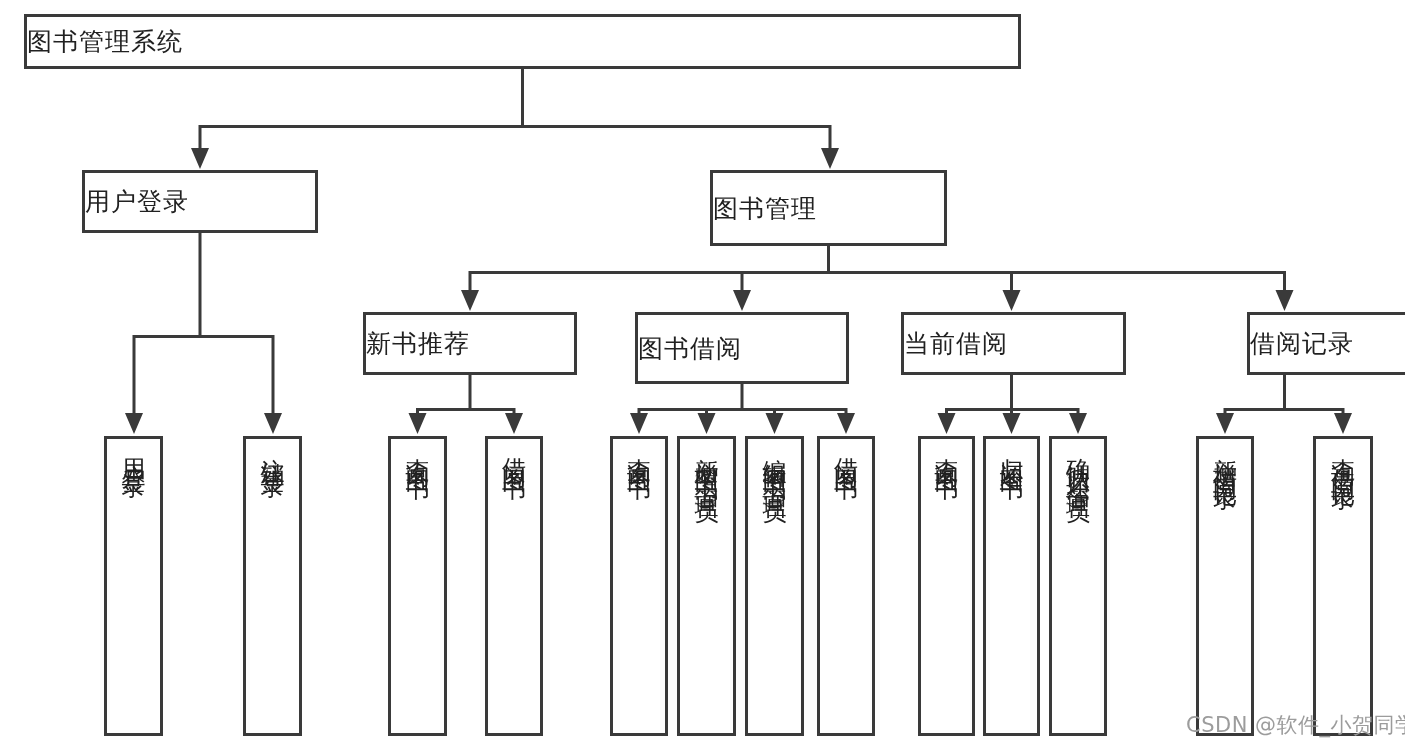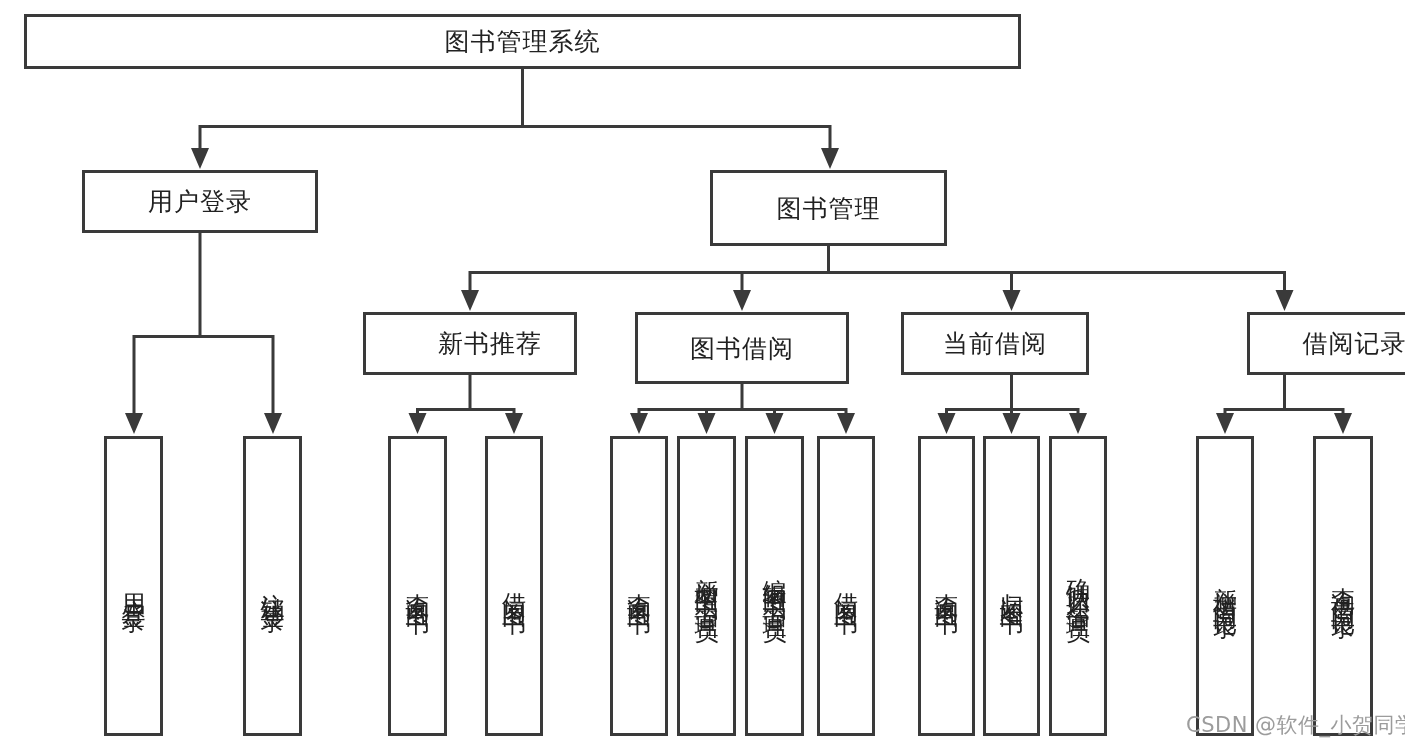--- a/index.html
+++ b/index.html
@@ -16,21 +16,20 @@
     left: 0; top: 0;
     z-index: 0;
   }
   .box {
     position: absolute;
     box-sizing: border-box;
     border: 3px solid #3a3a3a;
     background: #ffffff;
     display: flex;
     align-items: center;
-    justify-content: center;
     color: #212121;
     z-index: 1;
   }
   .h-label {
     font-size: 25px;
     letter-spacing: 1px;
     white-space: nowrap;
   }
   .leaf {
     writing-mode: vertical-rl;
@@ -119,27 +118,27 @@
     <span class="h-label">图书管理系统</span>
   </div>
 
   <div class="box" style="left:82px; top:170px; width:236px; height:63px;">
     <span class="h-label">用户登录</span>
   </div>
   <div class="box" style="left:710px; top:170px; width:237px; height:76px;">
     <span class="h-label">图书管理</span>
   </div>
 
-  <div class="box" style="left:363px; top:312px; width:214px; height:63px;padding-left:40px;">
+  <div class="box" style="left:363px; top:312px; width:214px; height:63px;">
     <span class="h-label">新书推荐</span>
   </div>
   <div class="box" style="left:635px; top:312px; width:214px; height:72px;">
     <span class="h-label">图书借阅</span>
   </div>
-  <div class="box" style="left:901px; top:312px; width:188px; height:63px;">
+  <div class="box" style="left:901px; top:312px; width:225px; height:63px;">
     <span class="h-label">当前借阅</span>
   </div>
   <div class="box" style="left:1247px; top:312px; width:215px; height:63px;">
     <span class="h-label">借阅记录</span>
   </div>
 
   <div class="box leaf" style="left:104px; top:436px; width:59px; height:300px;">
     <span>用户登录</span>
   </div>
   <div class="box leaf" style="left:243px; top:436px; width:59px; height:300px;">

